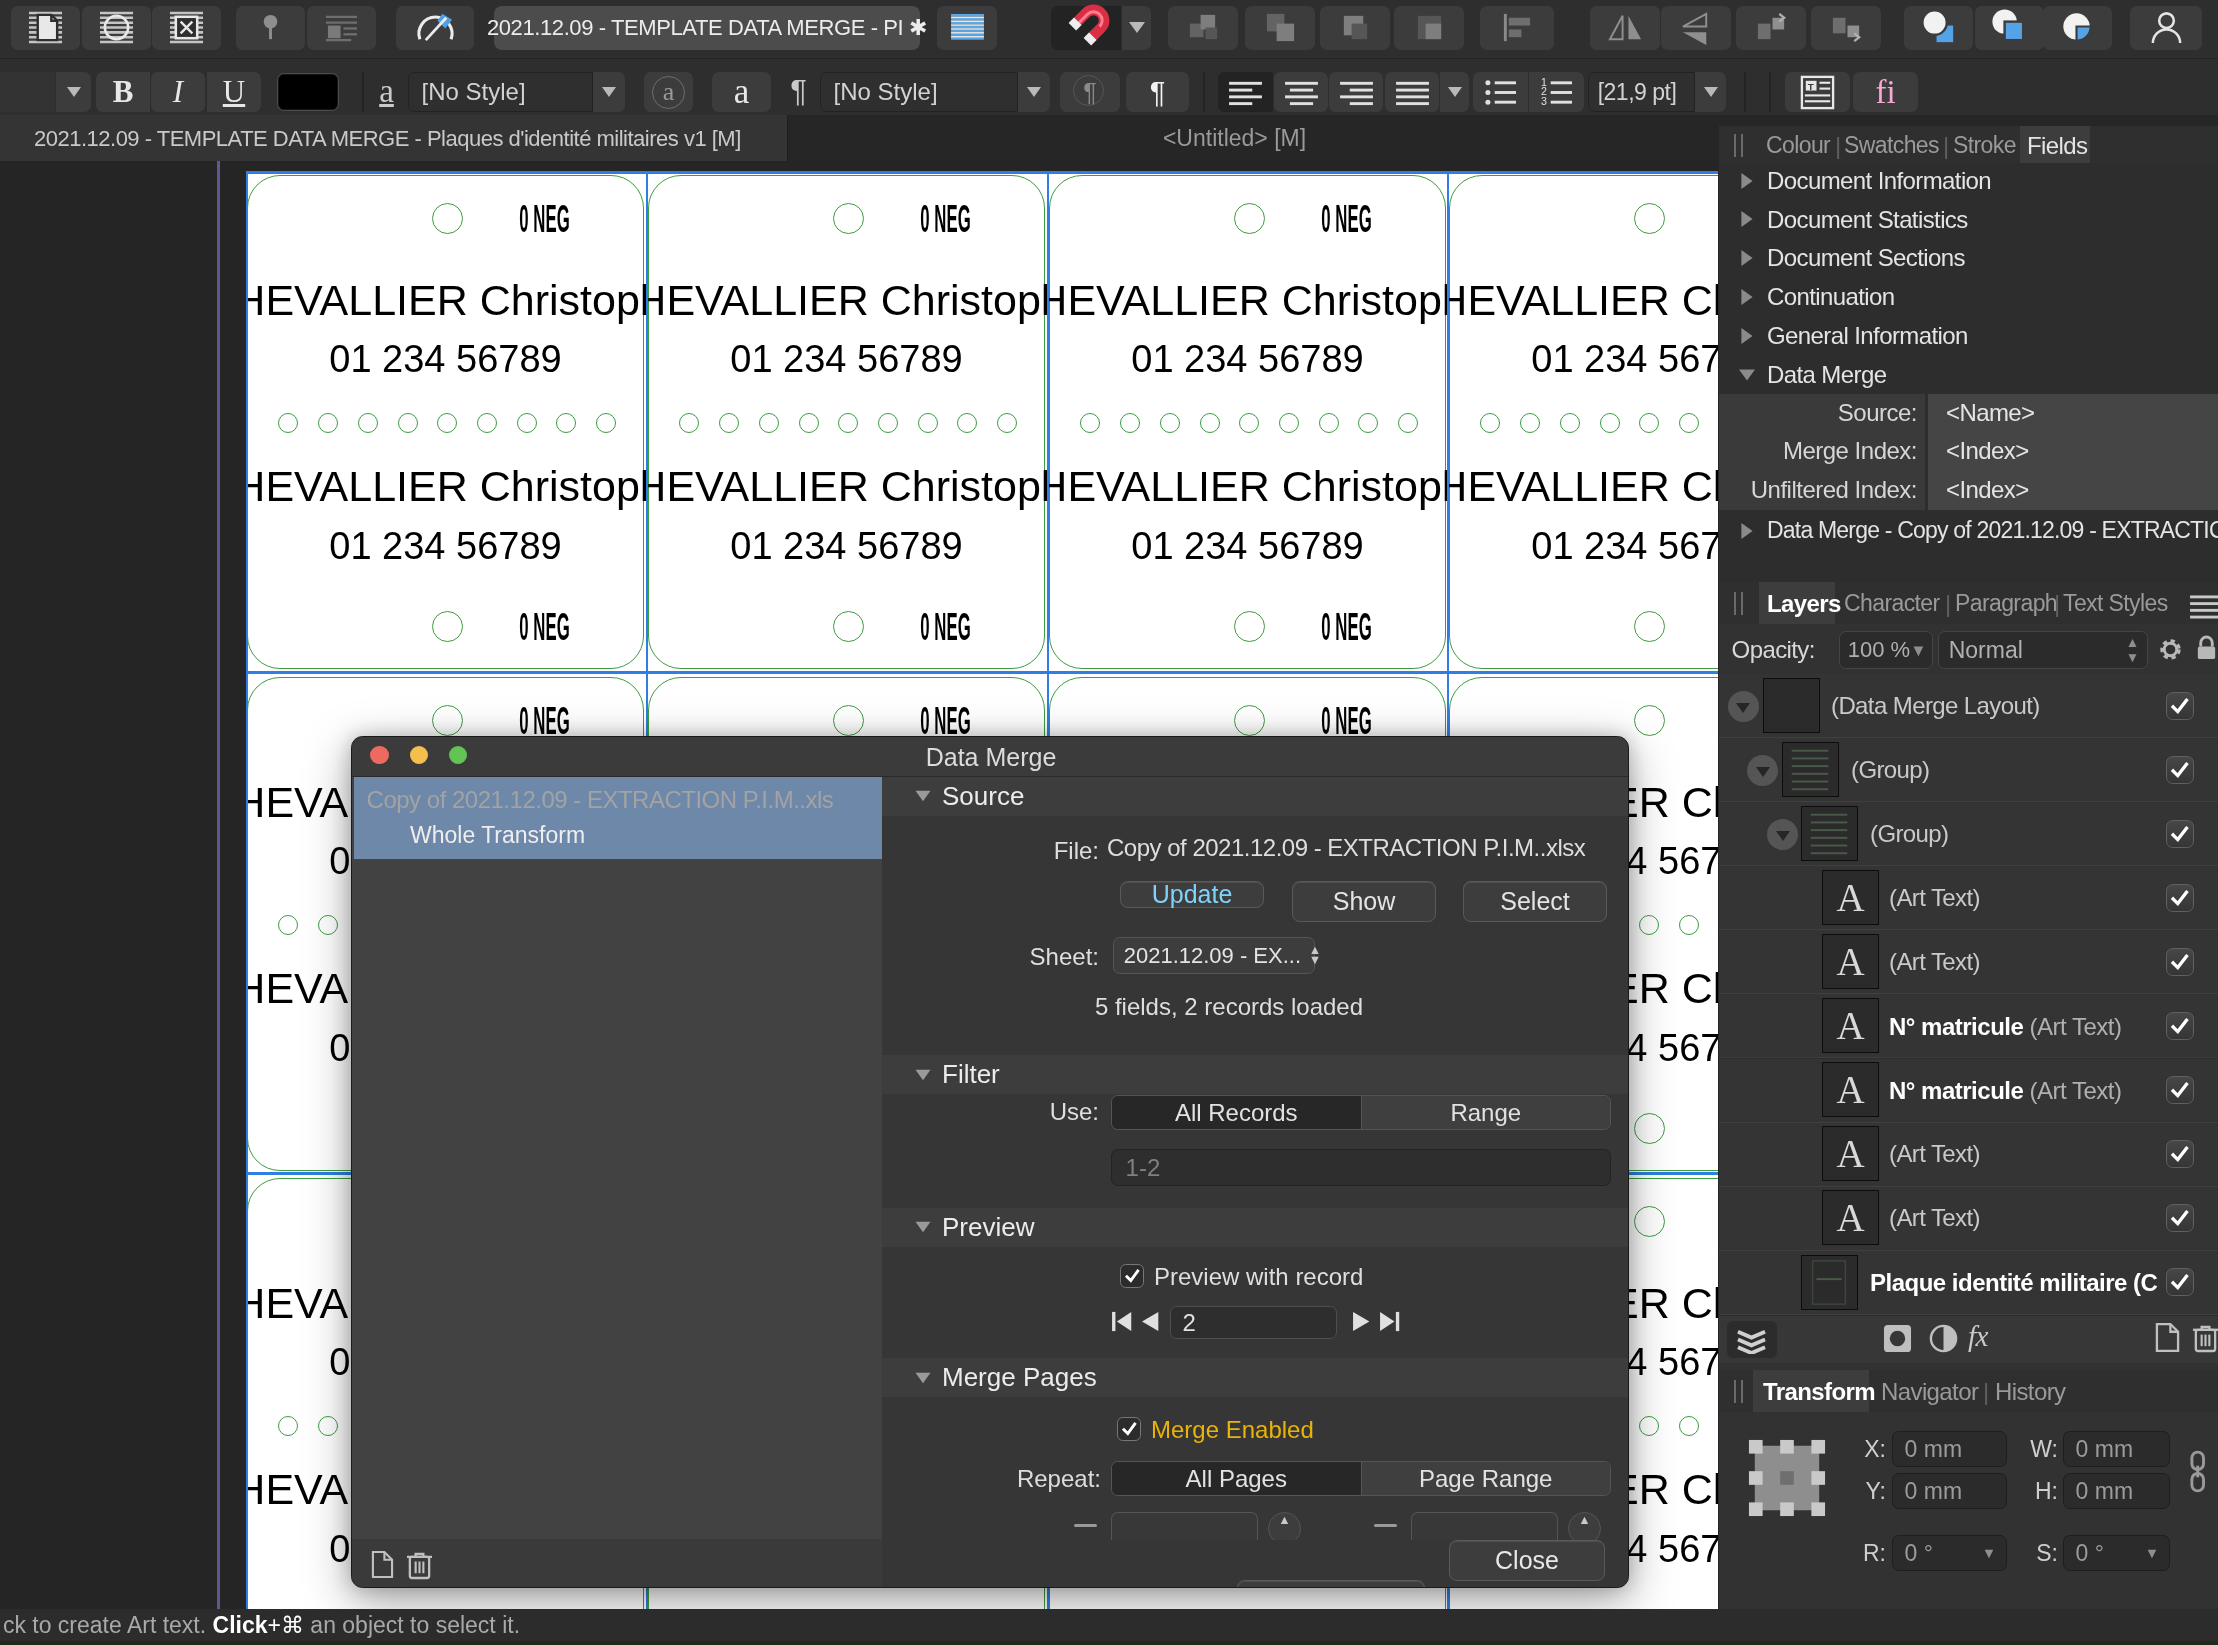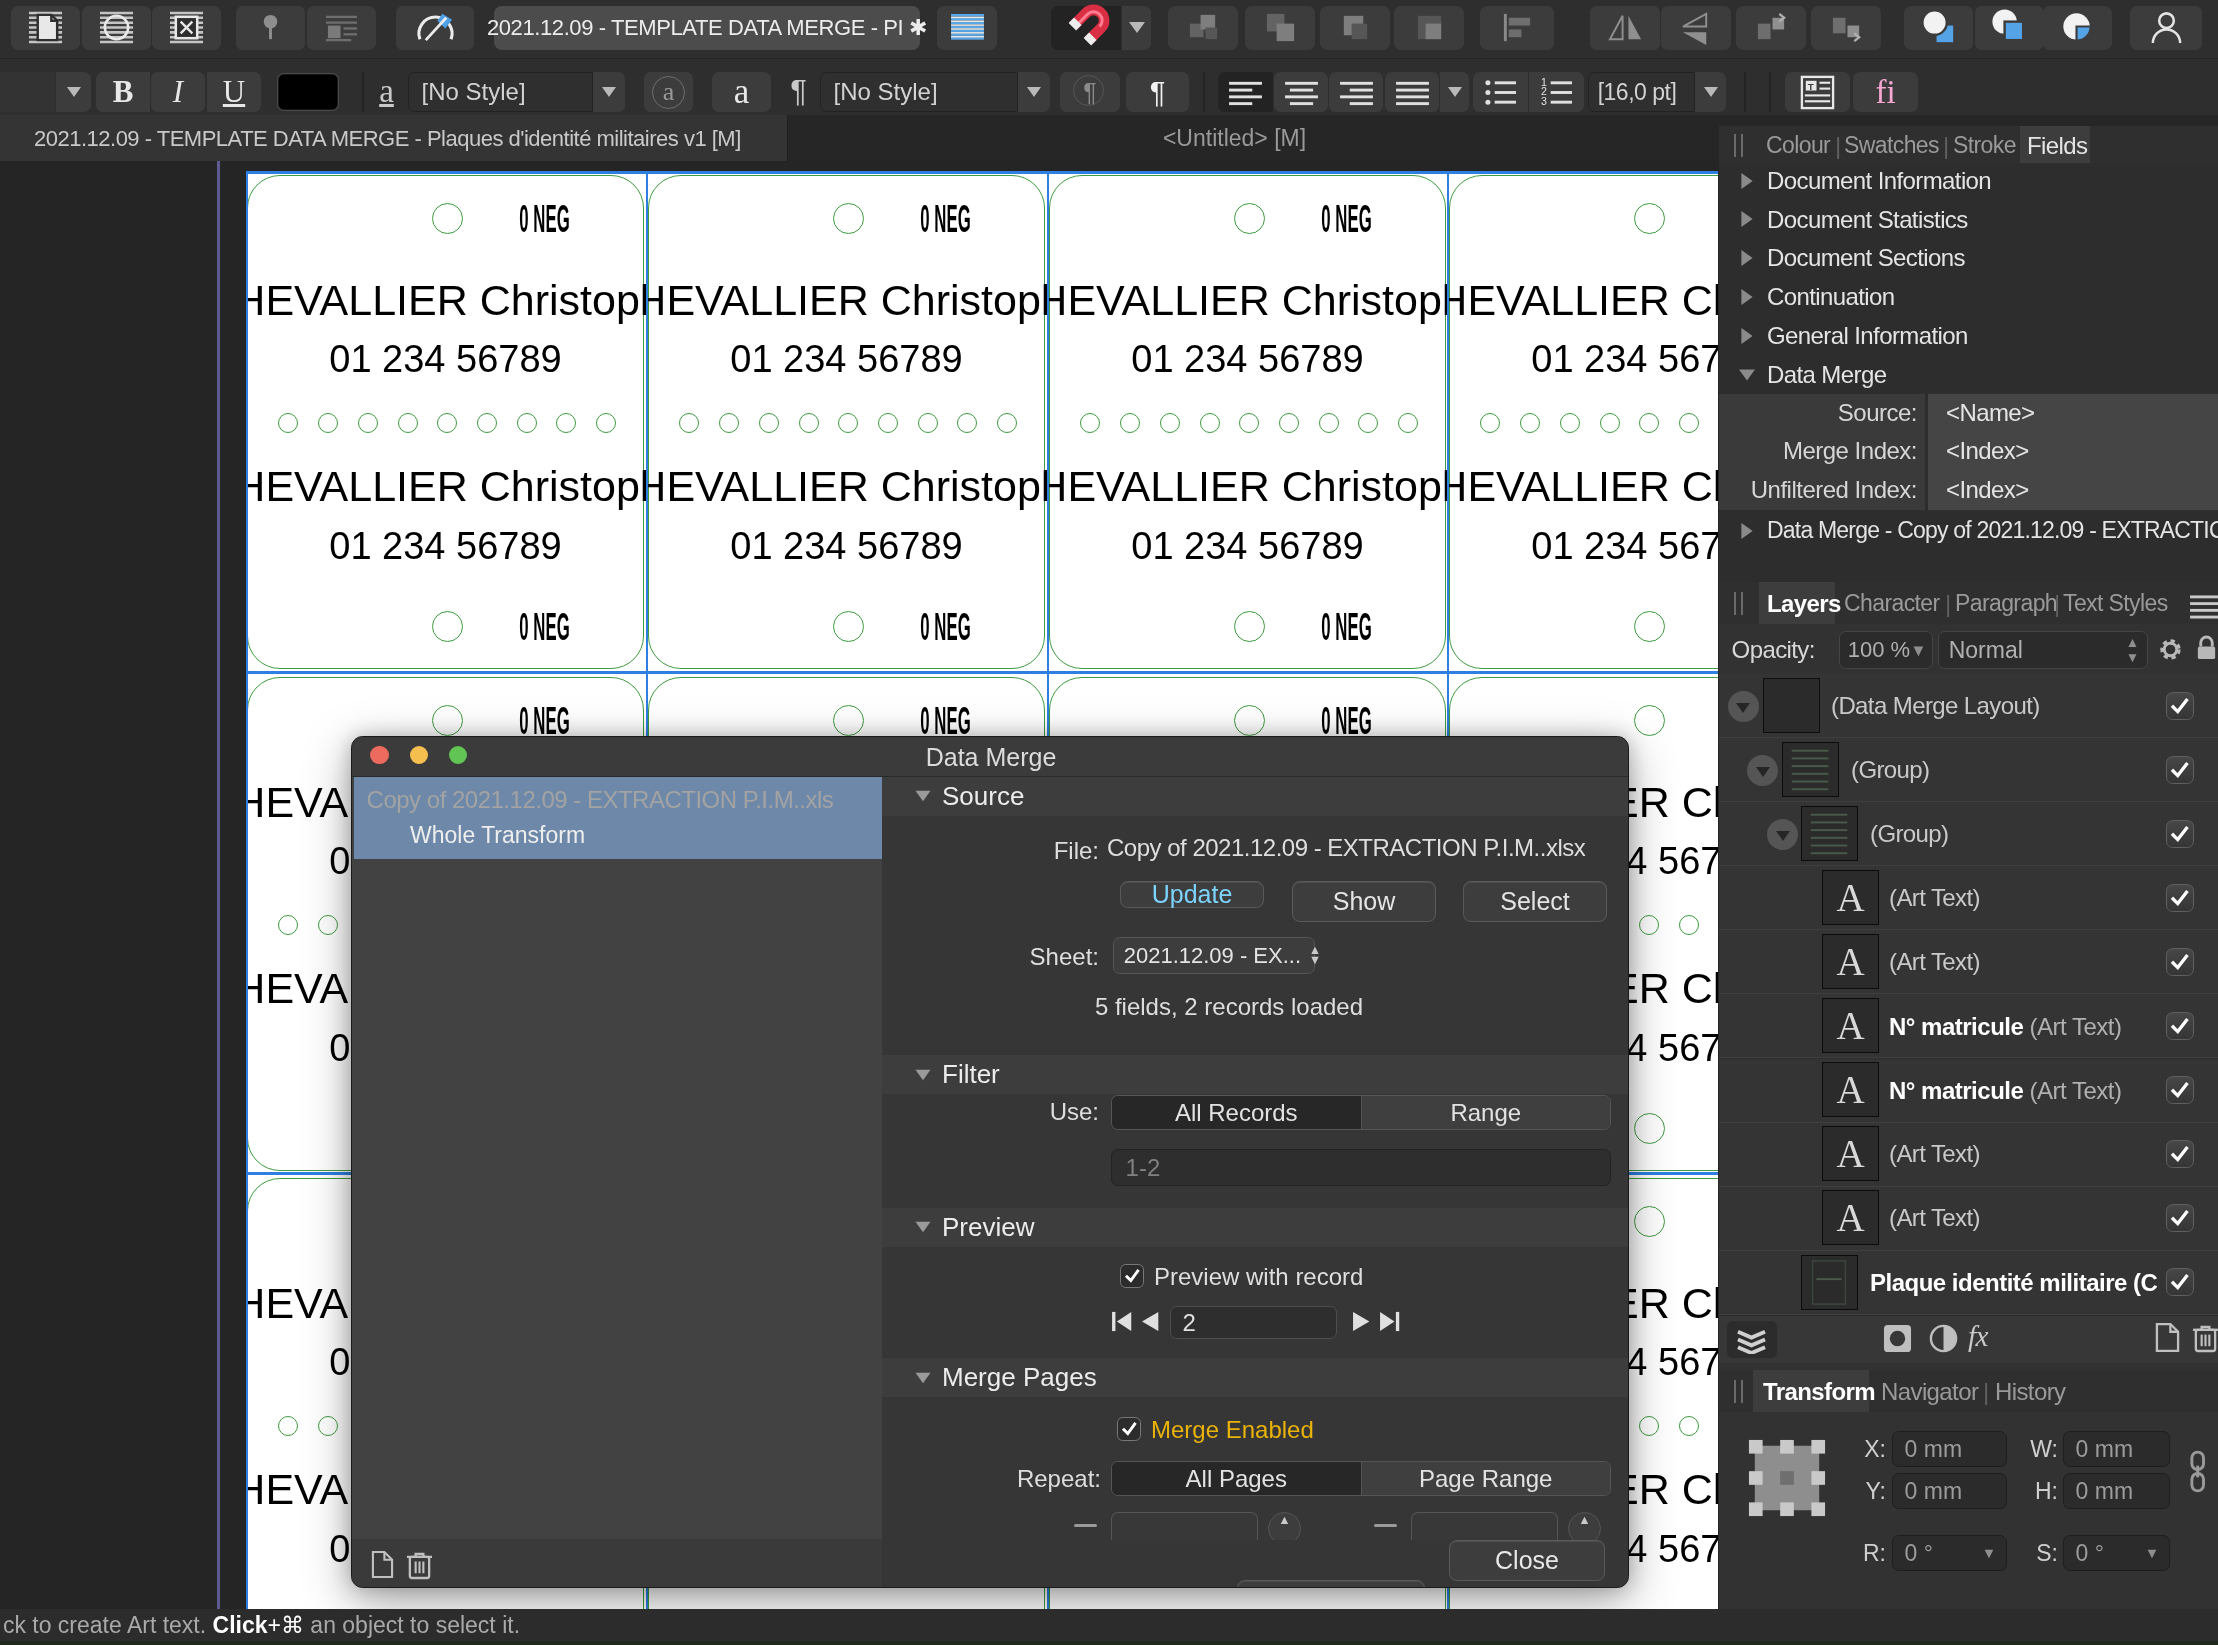--- a/index.html
+++ b/index.html
@@ -289,21 +289,21 @@
 <div class="btn" style="position:absolute;left:1529px;top:72px;width:55px;height:40px;border-radius:0 6.8px 6.8px 0;">
       <svg width="35" height="31" viewBox="0 0 36 32">
         <text x="2" y="9" fill="#e0e0e0" font-size="11" font-family="Liberation Sans">1</text>
         <rect x="12" y="4.5" width="22" height="3" fill="#e0e0e0"></rect>
         <text x="2" y="19" fill="#e0e0e0" font-size="11" font-family="Liberation Sans">2</text>
         <rect x="12" y="14.5" width="22" height="3" fill="#e0e0e0"></rect>
         <text x="2" y="29" fill="#e0e0e0" font-size="11" font-family="Liberation Sans">3</text>
         <rect x="12" y="24.5" width="22" height="3" fill="#e0e0e0"></rect>
       </svg>
     </div>
-<div style="position:absolute;left:1588px;top:72px;width:107px;height:40px;background:#2f2f2f;border:1px solid #222;border-radius:6.8px 0 0 6.8px;display:flex;align-items:center;padding-left:8.7px;color:#d2d2d2;font-size:23px;letter-spacing:-0.5px;white-space:nowrap;">[16,0 pt]</div>
+<div style="position:absolute;left:1588px;top:72px;width:107px;height:40px;background:#2f2f2f;border:1px solid #222;border-radius:6.8px 0 0 6.8px;display:flex;align-items:center;padding-left:8.7px;color:#d2d2d2;font-size:23px;letter-spacing:-0.5px;white-space:nowrap;">[21,9 pt]</div>
 <div class="btn" style="position:absolute;left:1695px;top:72px;width:31px;height:40px;border-radius:0 6.8px 6.8px 0;">
       <div style="width:0;height:0;border-left:7.8px solid transparent;border-right:7.8px solid transparent;border-top:10.7px solid #b9b9b9;"></div>
     </div>
 <div style="position:absolute;left:1744px;top:72px;width:1.9px;height:40px;background:#242424;"></div>
 <div style="position:absolute;left:1769px;top:72px;width:1.9px;height:40px;background:#242424;"></div>
 <div class="btn" style="position:absolute;left:1785px;top:72px;width:65px;height:40px;">
       <svg width="39" height="39" viewBox="0 0 40 40">
         <rect x="4" y="4" width="32" height="32" fill="none" stroke="#e8e8e8" stroke-width="2.4"></rect>
         <rect x="8" y="8" width="11" height="10" fill="#e8e8e8"></rect>
         <text x="10" y="17" font-size="10" fill="#3c3c3c" font-weight="bold" font-family="Liberation Sans">T</text>

